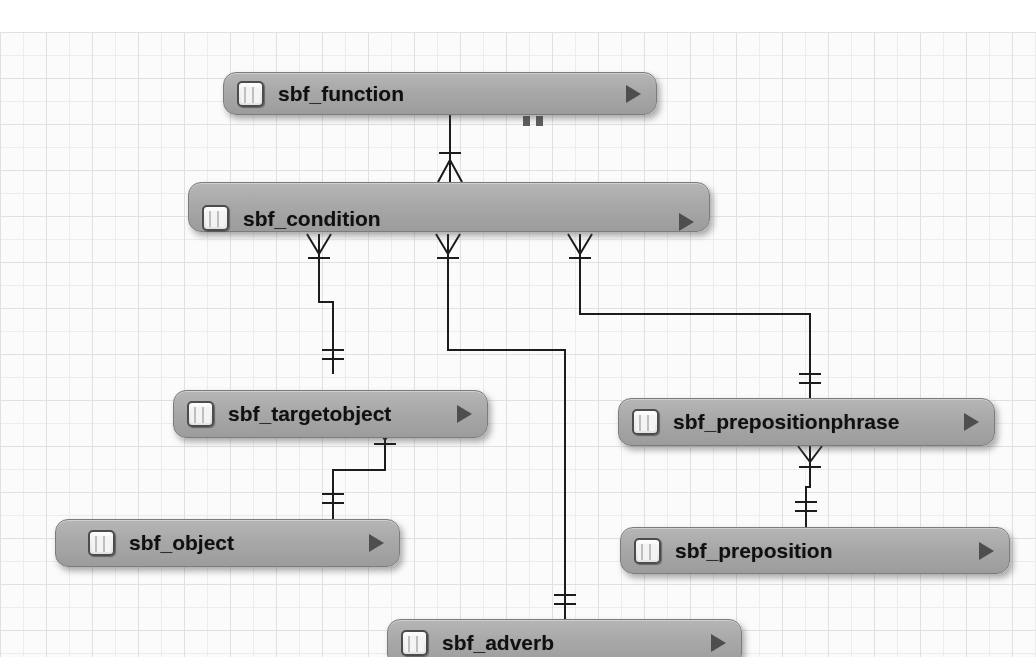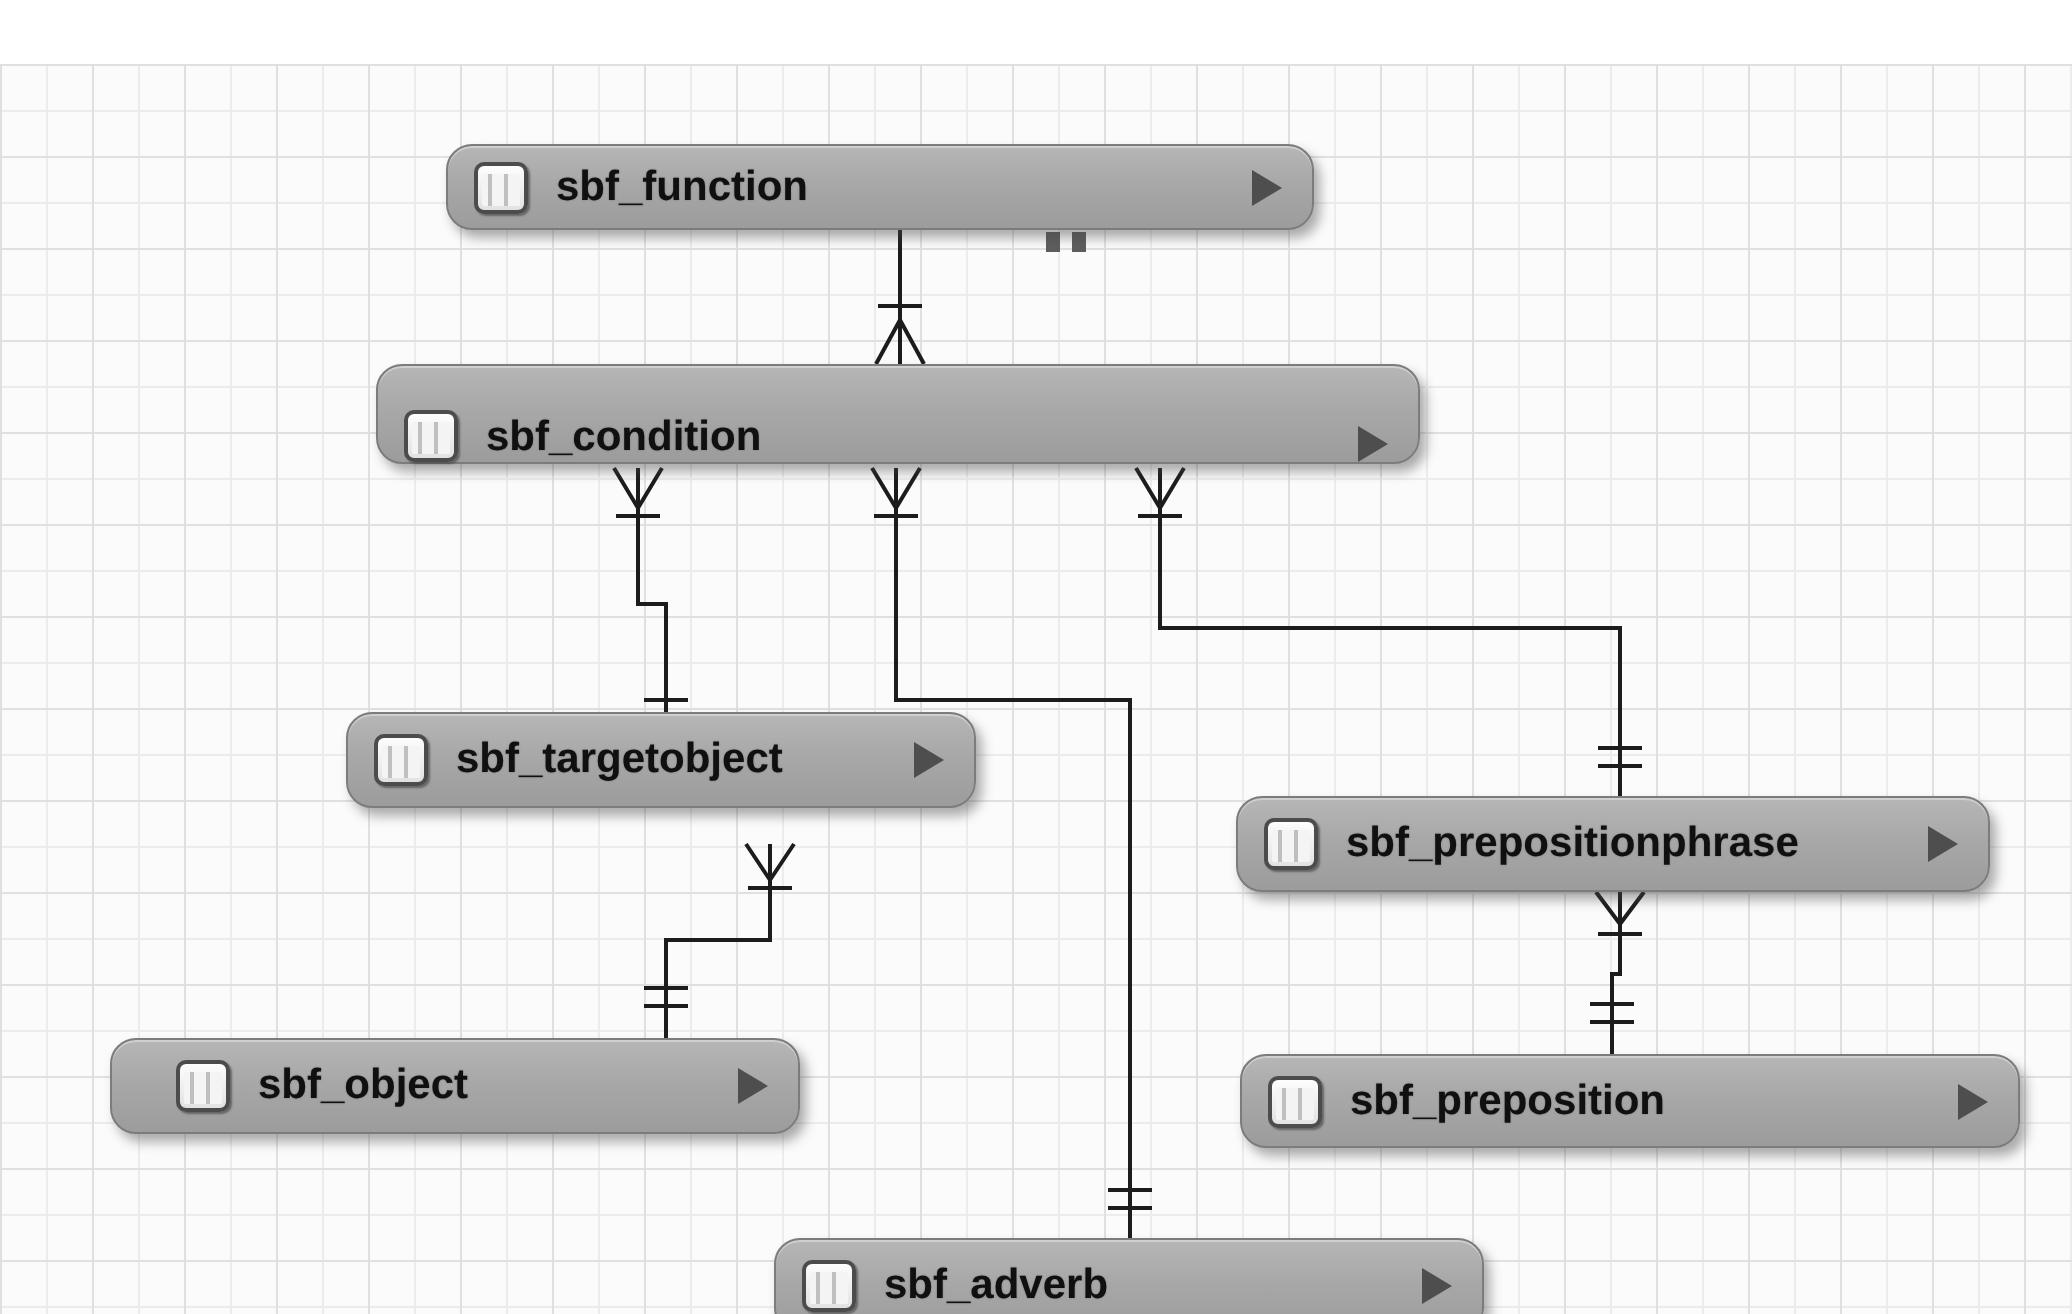--- a/index.html
+++ b/index.html
@@ -53,21 +53,21 @@
   .expand-arrow{
     flex:0 0 auto;width:0;height:0;
     border-top:9px solid transparent;
     border-bottom:9px solid transparent;
     border-left:15px solid #4e4e4e;
     margin-left:8px;
   }
   
   .n-function       {left:223px;top:40px; width:434px;height:43px;}
   .n-condition      {left:188px;top:150px;width:522px;height:50px;align-items:flex-end;}
-  .n-targetobject   {left:173px;top:324px;width:315px;height:48px;}
+  .n-targetobject   {left:173px;top:358px;width:315px;height:48px;}
   .n-prepositionphrase{left:618px;top:366px;width:377px;height:48px;}
   .n-object         {left:55px; top:487px;width:345px;height:48px;padding-left:32px;}
   .n-preposition    {left:620px;top:495px;width:390px;height:47px;}
   .n-adverb         {left:387px;top:587px;width:355px;height:48px;}
 </style>
 </head>
 <body>
 
 <div class="canvas">
 

